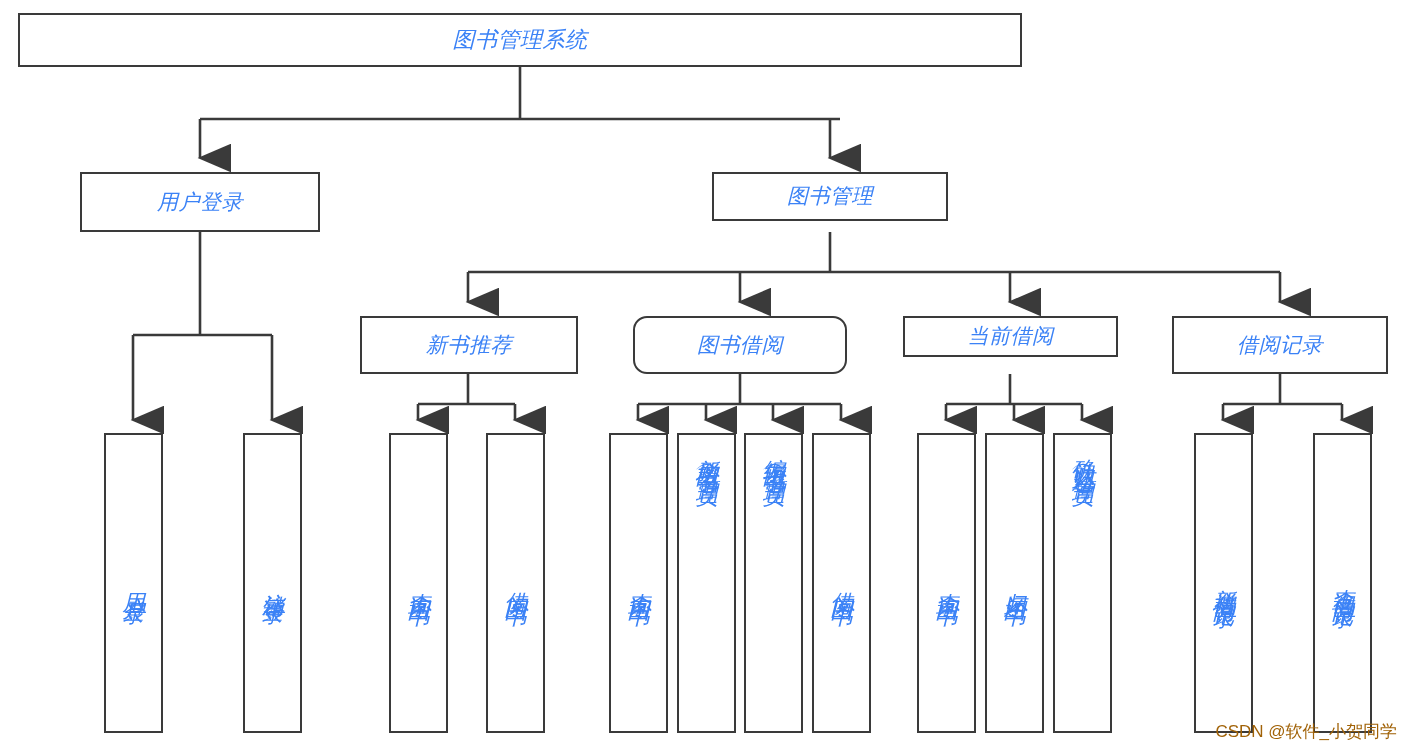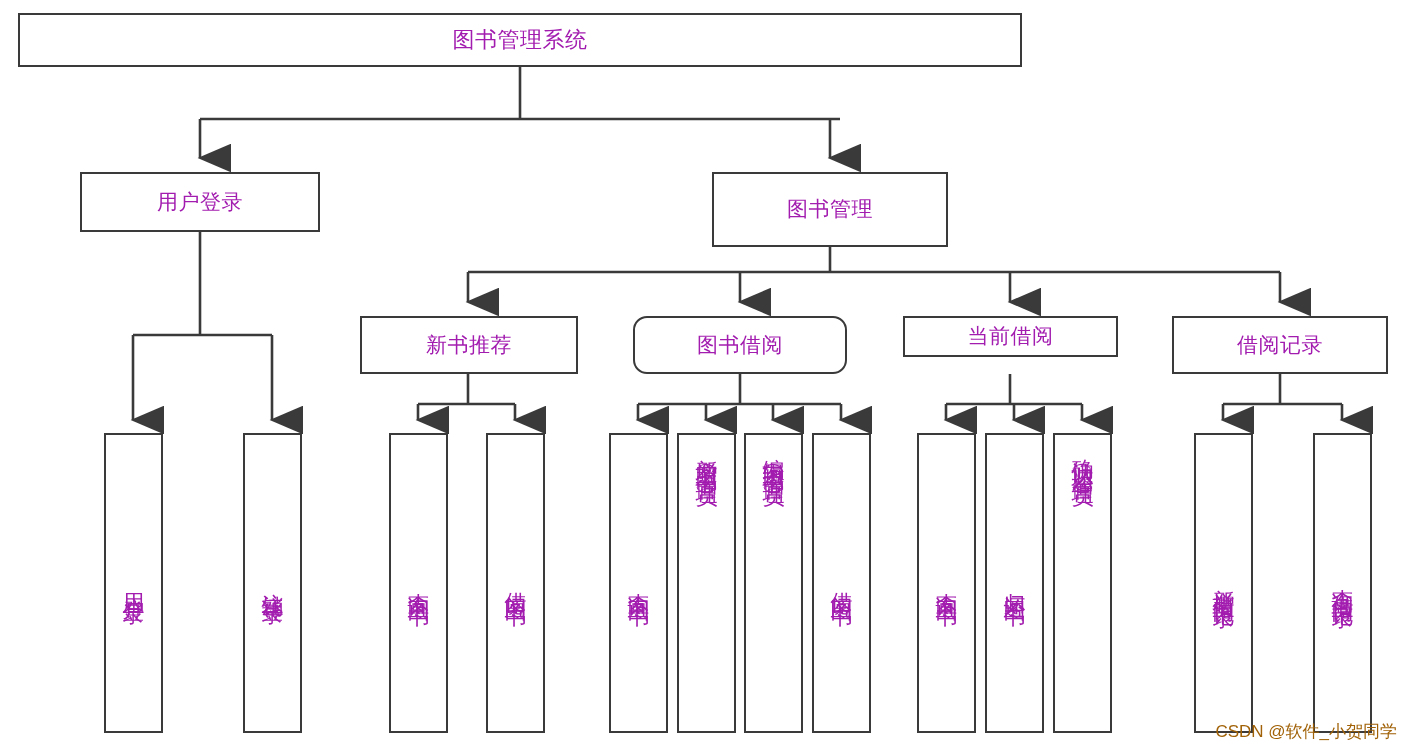--- a/index.html
+++ b/index.html
@@ -27,22 +27,23 @@
     pointer-events: none;
   }
   .node {
     position: absolute;
     box-sizing: border-box;
     background: #ffffff;
     border: 2px solid #3a3a3a;
     display: flex;
     align-items: center;
     justify-content: center;
-    color: #a21caf;
+    color: #3b82f6;
     z-index: 2;
+    font-style: italic;
   }
   .node .label {
     display: block;
     line-height: 1.18;
     letter-spacing: 0.5px;
     white-space: nowrap;
   }
   
   .node.horiz .label {
     font-size: 21px;
@@ -135,21 +136,21 @@
     </g>
   </svg>
 
   <div class="node horiz root" style="left:18px; top:13px; width:1004px; height:54px;">
     <span class="label">图书管理系统</span>
   </div>
 
   <div class="node horiz" style="left:80px; top:172px; width:240px; height:60px;">
     <span class="label">用户登录</span>
   </div>
-  <div class="node horiz" style="left:712px; top:172px; width:236px; height:75px;">
+  <div class="node horiz" style="left:712px; top:172px; width:236px; height:49px;">
     <span class="label">图书管理</span>
   </div>
 
   <div class="node horiz" style="left:360px; top:316px; width:218px; height:58px;">
     <span class="label">新书推荐</span>
   </div>
   <div class="node horiz" style="left:633px; top:316px; width:214px; height:58px;border-radius:14px;">
     <span class="label">图书借阅</span>
   </div>
   <div class="node horiz" style="left:903px; top:316px; width:215px; height:41px;">

